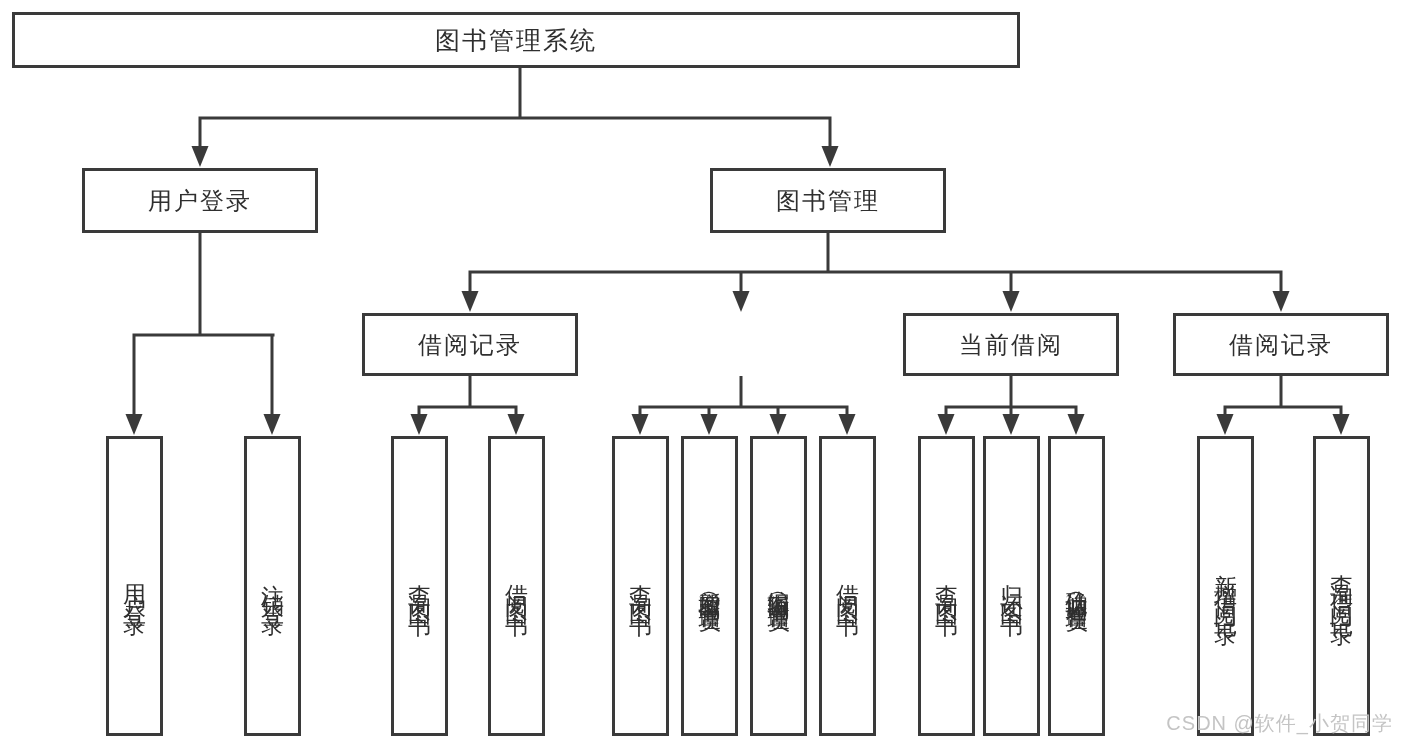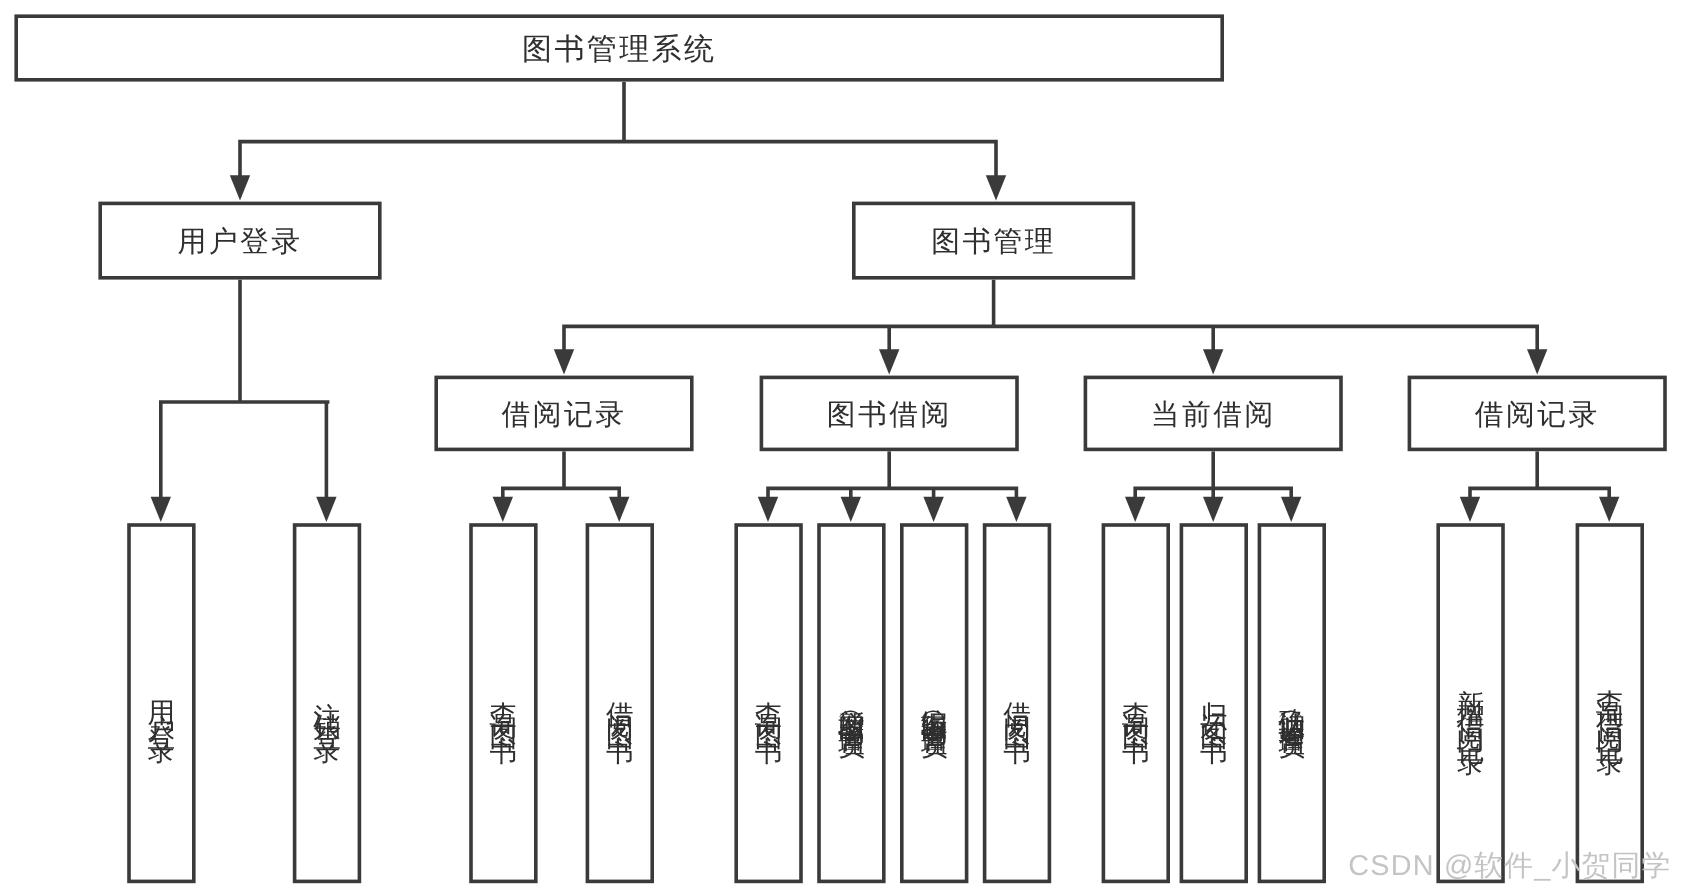--- a/index.html
+++ b/index.html
@@ -31,21 +31,21 @@
     color:#2f2f2f;
     line-height:1;
   }
   .leaf span.tight{
     font-size:22px;
     letter-spacing:3px;
   }
   .watermark{
     position:absolute;
     right:12px;bottom:10px;
-    font-size:24px;
+    font-size:20px;
     color:#c4c4c4;
     letter-spacing:1px;
     white-space:nowrap;
   }
 </style>
 </head>
 <body>
 
 <div id="canvas">
 
@@ -99,23 +99,20 @@
   <div class="node h-node" style="left:82px;top:168px;width:236px;height:65px;">
     <span>用户登录</span>
   </div>
   <div class="node h-node" style="left:710px;top:168px;width:236px;height:65px;">
     <span>图书管理</span>
   </div>
 
   <div class="node h-node" style="left:362px;top:313px;width:216px;height:63px;">
     <span>借阅记录</span>
   </div>
-  <div class="node h-node" style="left:633px;top:313px;width:216px;height:63px;">
-    <span>图书借阅</span>
-  </div>
   <div class="node h-node" style="left:1173px;top:313px;width:216px;height:63px;">
     <span>借阅记录</span>
   </div>
   <div class="node h-node" style="left:903px;top:313px;width:216px;height:63px;">
     <span>当前借阅</span>
   </div>
 
   <div class="node leaf" style="left:106px;">
     <span>用户登录</span>
   </div>

